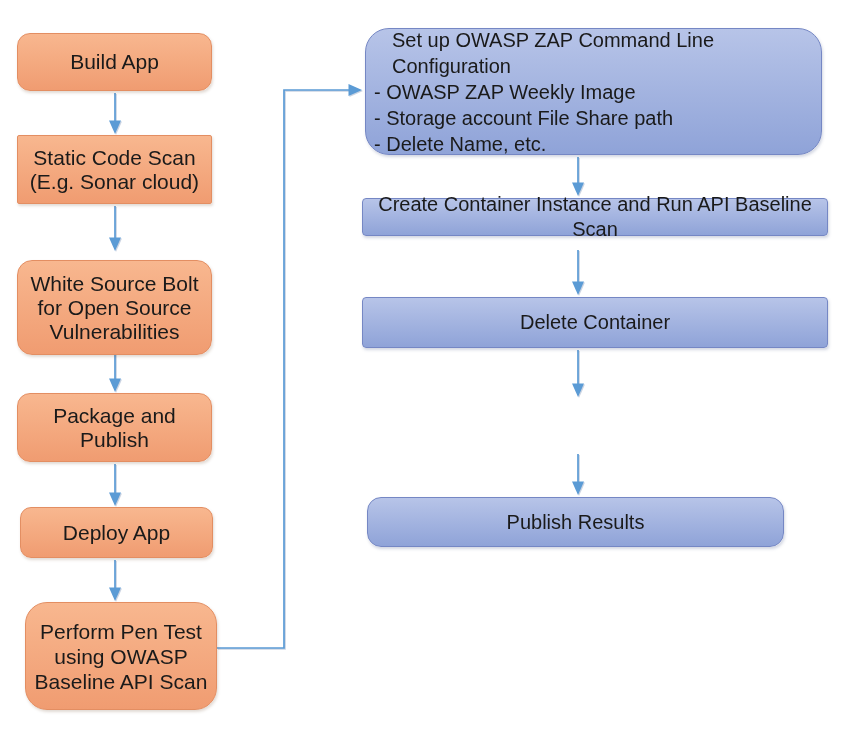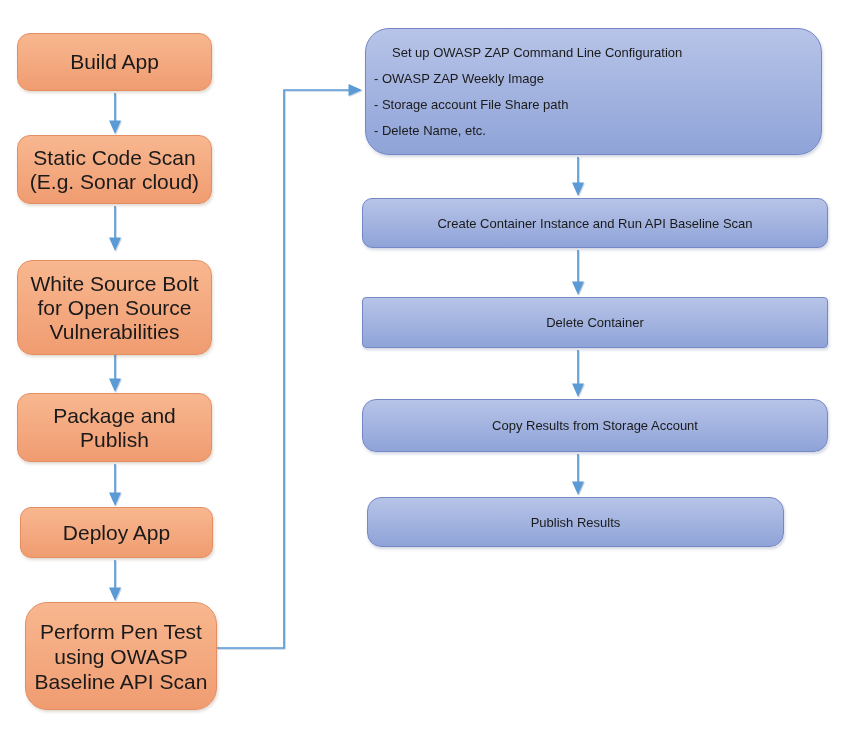--- a/index.html
+++ b/index.html
@@ -23,21 +23,21 @@
   .node.orange{
     background:linear-gradient(180deg,var(--orange-fill-top) 0%,var(--orange-fill-bottom) 100%);
     border:1px solid var(--orange-border);
     box-shadow:1px 2px 3px rgba(120,85,60,0.22);
     font-size:21px; line-height:24px;
   }
   .node.blue{
     background:linear-gradient(180deg,var(--blue-fill-top) 0%,var(--blue-fill-bottom) 100%);
     border:1px solid var(--blue-border);
     box-shadow:1px 2px 3px rgba(80,95,140,0.25);
-    font-size:13px; line-height:25px;
+    font-size:20px; line-height:25px;
   }
   .node.setup{
     text-align:left; line-height:26px; padding:8px 14px 8px 8px;
   }
   .node.setup .heading{padding-left:18px;}
   #connectors{position:absolute; left:0; top:0; pointer-events:none;}
   #connectors path{
     fill:none; stroke:var(--arrow); stroke-width:1.7;
     filter:drop-shadow(1px 1.5px 0.6px rgba(140,160,190,0.45));
   }
@@ -63,21 +63,21 @@
     <path d="M578,157 V194" marker-end="url(#arrowhead)"></path>
     <path d="M578,250 V293" marker-end="url(#arrowhead)"></path>
     <path d="M578,350 V395" marker-end="url(#arrowhead)"></path>
     <path d="M578,454 V493" marker-end="url(#arrowhead)"></path>
   </svg>
 
   <div class="node orange" style="left:17px; top:33px; width:195px; height:58px; border-radius:13px;">
     <span>Build App</span>
   </div>
 
-  <div class="node orange" style="left:17px; top:135px; width:195px; height:69px; border-radius:13px;">
+  <div class="node orange" style="left:17px; top:135px; width:195px; height:69px; border-radius:2px;">
     <span>Static Code Scan</span>
     <span>(E.g. Sonar cloud)</span>
   </div>
 
   <div class="node orange" style="left:17px; top:252px; width:195px; height:95px; border-radius:15px;margin-top:8px;">
     <span>White Source Bolt</span>
     <span>for Open Source</span>
     <span>Vulnerabilities</span>
   </div>
 
@@ -96,29 +96,26 @@
     <span>Baseline API Scan</span>
   </div>
 
   <div class="node blue setup" style="left:365px; top:28px; width:457px; height:127px; border-radius:24px;">
     <span class="heading">Set up OWASP ZAP Command Line Configuration</span>
     <span>- OWASP ZAP Weekly Image</span>
     <span>- Storage account File Share path</span>
     <span>- Delete Name, etc.</span>
   </div>
 
-  <div class="node blue" style="left:362px; top:198px; width:466px; height:50px; border-radius:10px;">
+  <div class="node blue" style="left:362px; top:198px; width:466px; height:38px; border-radius:4px;">
     <span>Create Container Instance and Run API Baseline Scan</span>
   </div>
 
   <div class="node blue" style="left:362px; top:297px; width:466px; height:51px; border-radius:4px;">
     <span>Delete Container</span>
   </div>
 
-  <div class="node blue" style="left:362px; top:399px; width:466px; height:53px; border-radius:14px;">
-    <span>Copy Results from Storage Account</span>
-  </div>
 
   <div class="node blue" style="left:367px; top:497px; width:417px; height:50px; border-radius:14px;">
     <span>Publish Results</span>
   </div>
 
 </div>
 
 </body></html>

